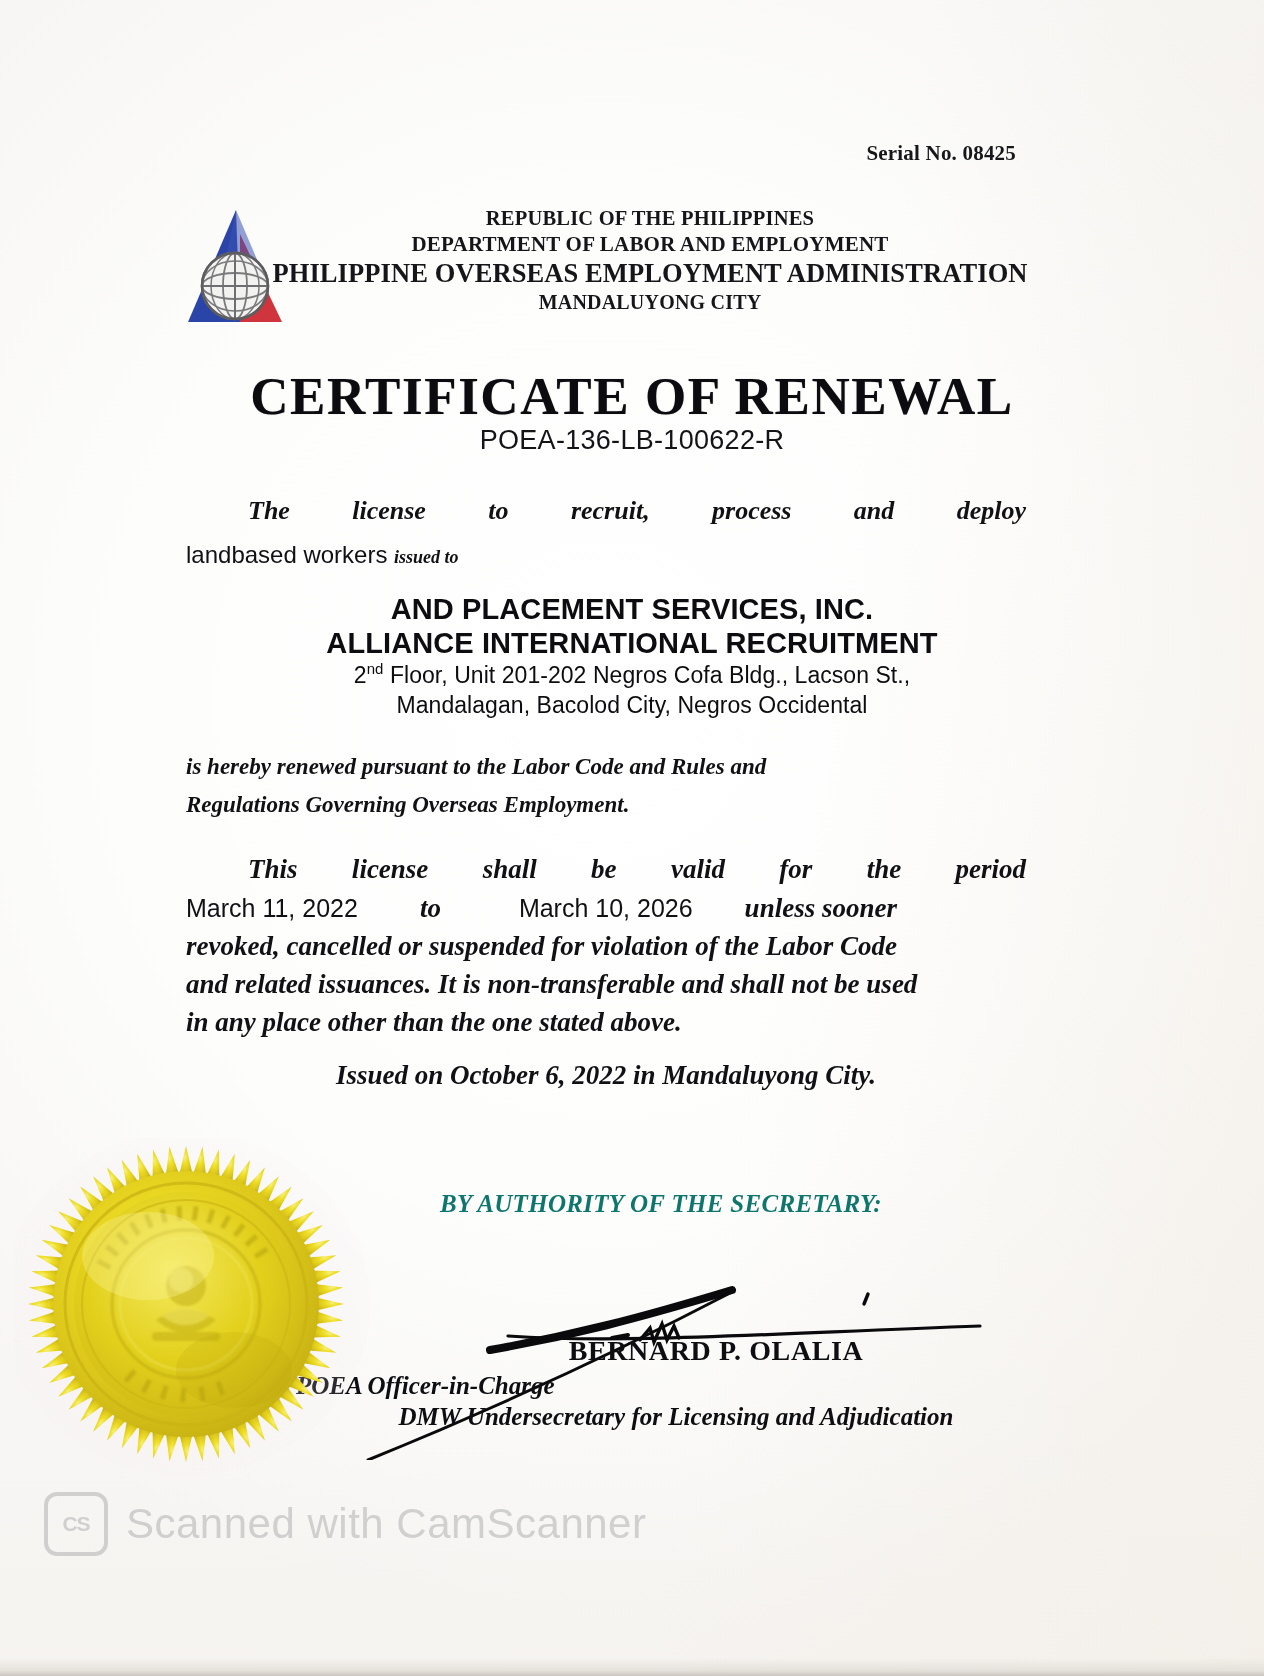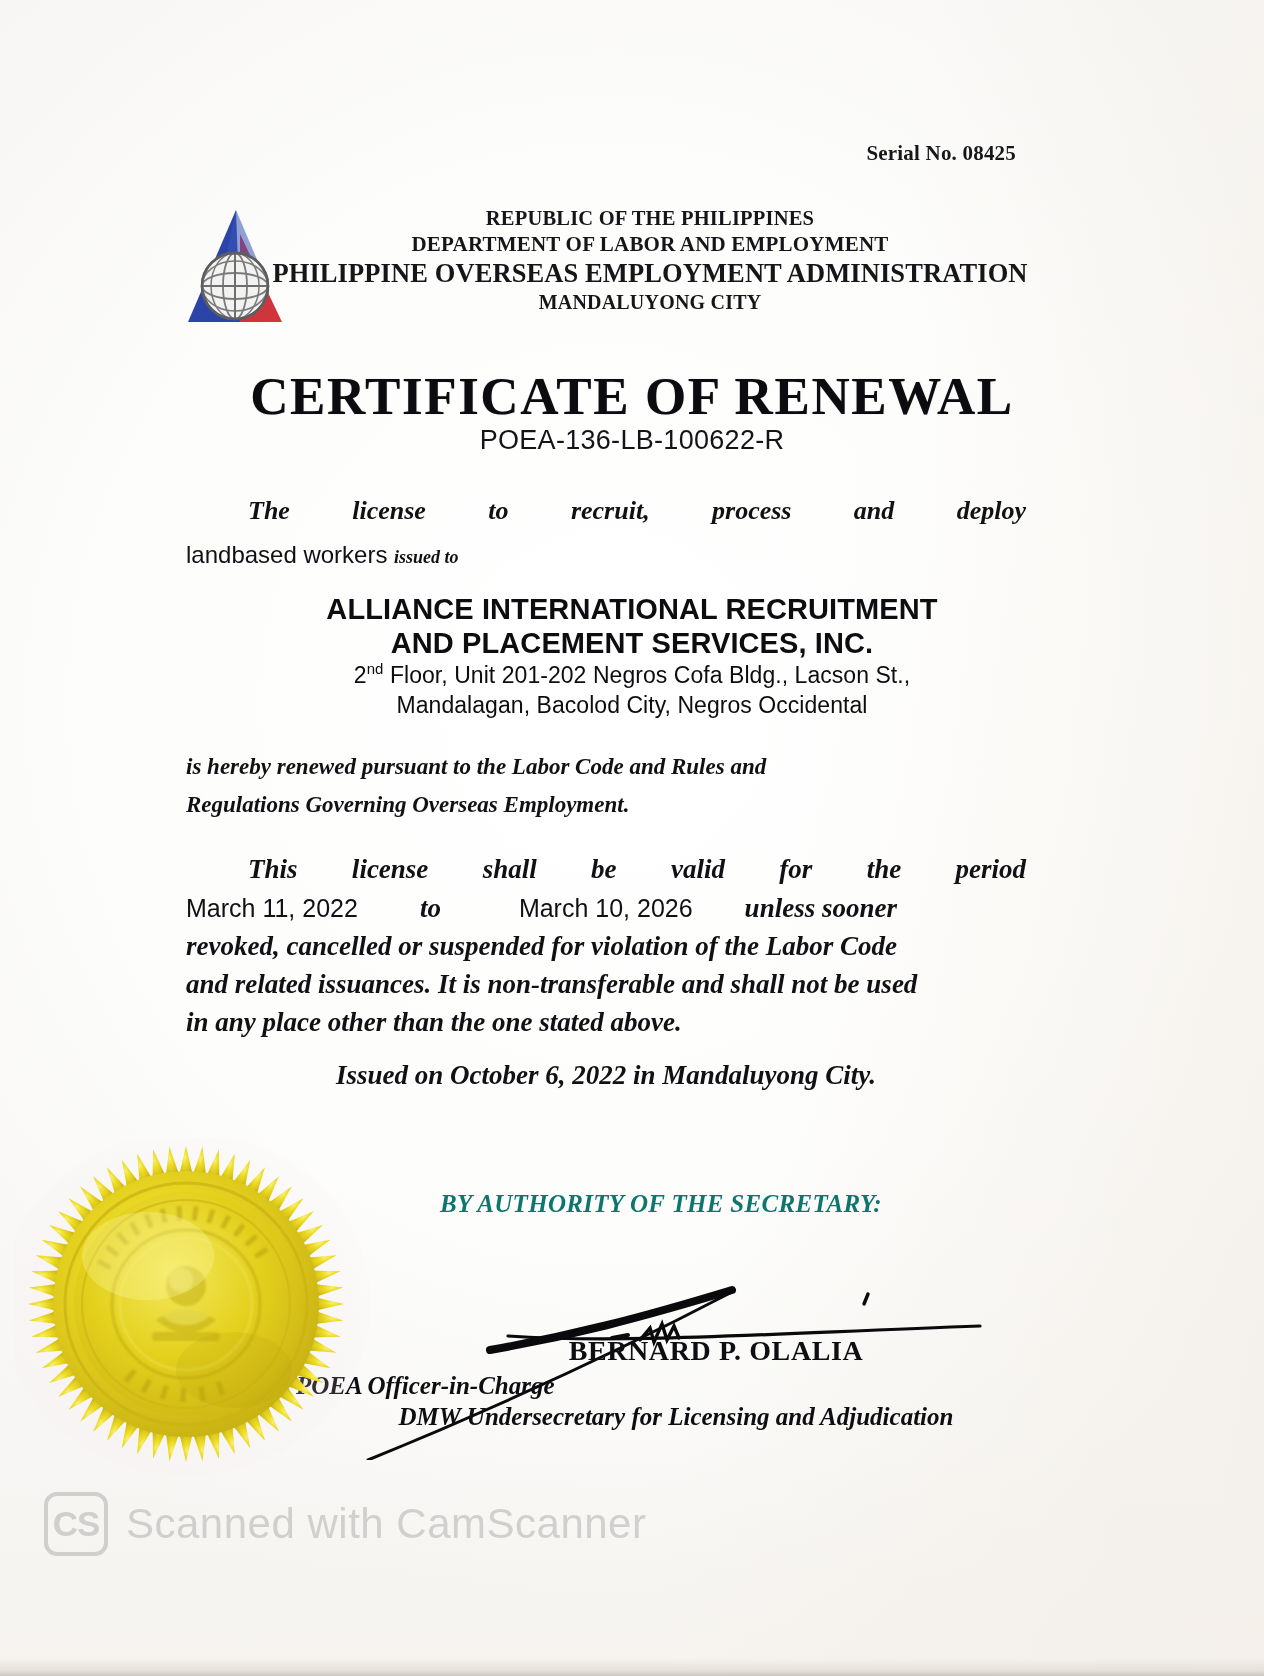--- a/index.html
+++ b/index.html
@@ -331,21 +331,21 @@
   #cs-badge {
     width: 56px;
     height: 56px;
     border: 4px solid #b9b9b9;
     border-radius: 13px;
     display: flex;
     align-items: center;
     justify-content: center;
     font-family: "Liberation Sans", sans-serif;
     font-weight: bold;
-    font-size: 35px;
+    font-size: 21px;
     color: #b9b9b9;
     letter-spacing: -1px;
   }
   #cs-text {
     font-family: "Liberation Sans", sans-serif;
     font-size: 42px;
     color: #b9b9b9;
     letter-spacing: 0.5px;
   }
 </style>
@@ -395,22 +395,22 @@
 
   <div id="para1" class="body-block">
     <span class="l1">The license to recruit, process and deploy</span>
     <span class="l2">
       <span class="plain">landbased workers</span>
       <span class="ital">issued to</span>
     </span>
   </div>
 
   <div id="company">
+    <div class="co-name">AND PLACEMENT SERVICES, INC.</div>
     <div class="co-name">ALLIANCE INTERNATIONAL RECRUITMENT</div>
-    <div class="co-name">AND PLACEMENT SERVICES, INC.</div>
     <div class="co-addr">
       <span>2</span><sup>nd</sup><span> Floor, Unit 201-202 Negros Cofa Bldg., Lacson St.,</span>
     </div>
     <div class="co-addr">Mandalagan, Bacolod City, Negros Occidental</div>
   </div>
 
   <div id="para2" class="body-block">
     <div>is hereby renewed pursuant to the Labor Code and Rules and</div>
     <div>Regulations Governing Overseas Employment.</div>
   </div>

